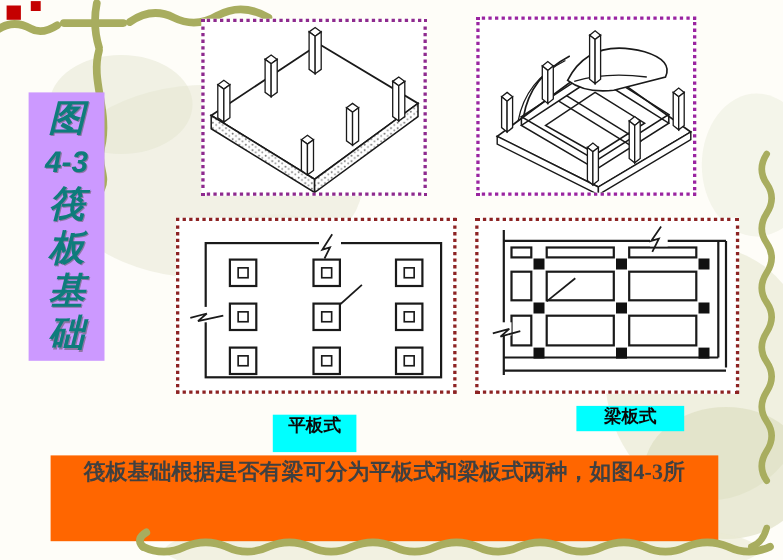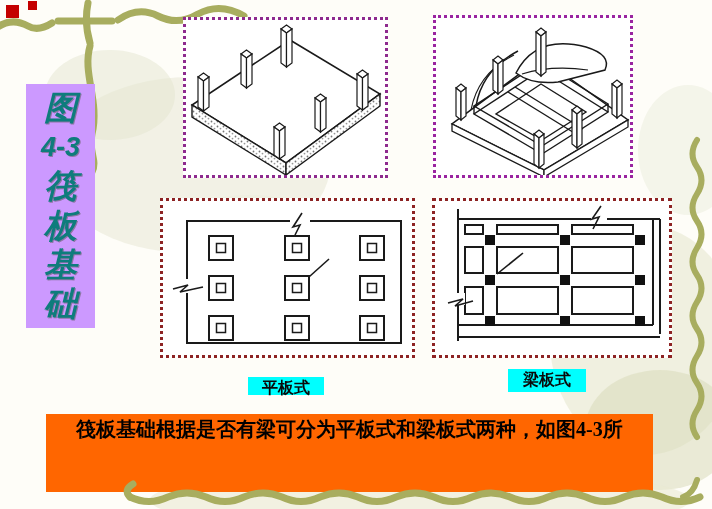--- a/index.html
+++ b/index.html
@@ -38,27 +38,27 @@
   #fig-beam-iso {left:433px;top:15px;width:200px;height:163px;border:3px dotted #9a24a0;}
   #fig-flat-plan{left:160px;top:198px;width:255px;height:160px;border:3px dotted #8d2323;}
   #fig-beam-plan{left:432px;top:198px;width:240px;height:160px;border:3px dotted #8d2323;}
 
   
   .cyan-label{
     background:#00ffff;color:#0a0a0a;z-index:4;
     font-weight:bold;font-size:16px;line-height:22px;text-align:center;
     font-family:"Liberation Sans", sans-serif;
   }
-  #label-flat{left:248px;top:377px;width:76px;height:18px;}
-  #label-beam{left:508px;top:369px;width:78px;height:23px;}
+  #label-flat{left:248px;top:377px;width:76px;height:34px;}
+  #label-beam{left:524px;top:369px;width:98px;height:23px;}
 
   
   .caption{
     left:46px;top:414px;width:607px;height:78px;z-index:4;
-    background:#ff6600;color:#000000;
+    background:#ff6600;color:#404040;
     font-family:"Liberation Serif", serif;font-weight:bold;
     font-size:20px;line-height:25px;
     padding:3px 0 0 10px;box-sizing:border-box;
     white-space:nowrap;
   }
 
   .lineart{stroke:#1a1a1a;fill:#ffffff;}
 </style>
 </head>
 <body>

